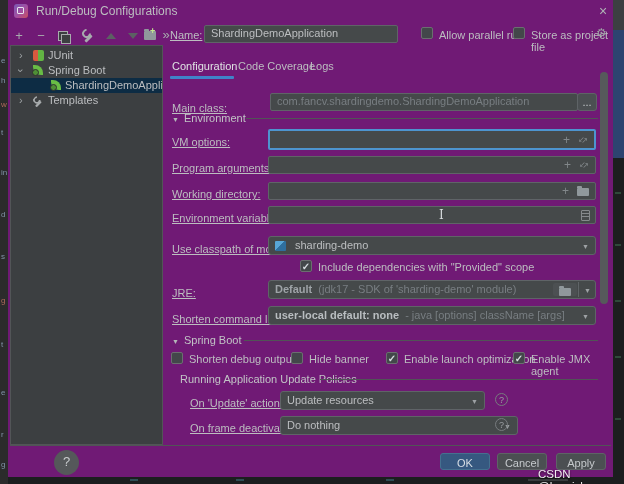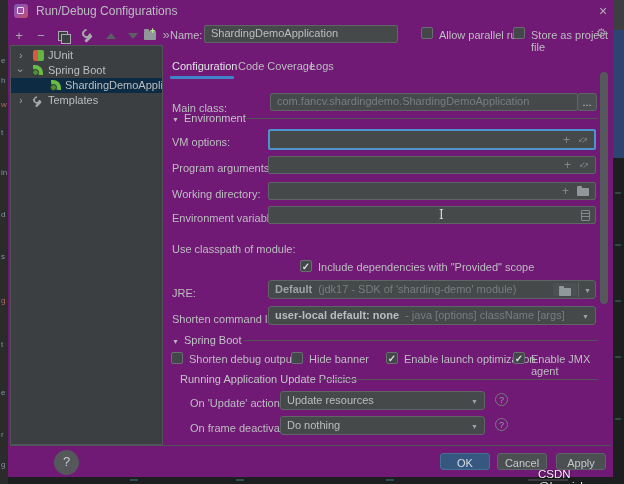--- a/index.html
+++ b/index.html
@@ -52,21 +52,21 @@
   .chev { position:absolute; top:0; color:#9da1a4; font-size:11px; }
   .chev.open { transform:rotate(90deg); }
   .junit-ic { position:absolute; top:2px; width:11px; height:11px; border-radius:2px;
               background:linear-gradient(90deg,#d9593f 0 50%,#62b543 50% 100%); }
   .leaf-ic { position:absolute; top:2px; width:10px; height:10px; background:#68bd45; border-radius:0 80% 0 80%; }
   .leaf-ic::after { content:""; position:absolute; left:-1px; bottom:-1px; width:5px; height:5px; border-radius:50%; background:#4f8f36; border:1px solid #2f2f2f; }
   .wrench.small { transform:scale(.8); }
   .tlabel { position:absolute; top:0; }
 
   
-  .flabel { color:#bcbec0; white-space:nowrap; }
+  .flabel { color:#bcbec0; white-space:nowrap;text-decoration:underline; }
   .input, .combo { background:#45494a; border:1px solid #5f6467; border-radius:2px; color:#bcbec0; line-height:15px; padding:0 6px; white-space:nowrap; overflow:hidden; }
   .combo { border-radius:3px; }
   .dim { color:#787e82; }
   .mono { font-family:"DejaVu Sans Mono","Liberation Mono",monospace; font-size:10px; color:#a2abb0; }
   .dd-arrow { position:absolute; right:6px; top:50%; transform:translateY(-50%); font-size:7px; color:#9da1a4; }
   .plus-ic { position:absolute; top:50%; transform:translateY(-50%); color:#82878a; font-size:12px; }
   .expand-ic { position:absolute; right:6px; top:50%; transform:translateY(-50%); width:10px; height:10px; color:#82878a; }
   .expand-ic b { position:absolute; font-size:8px; font-weight:normal; }
   .expand-ic b:first-child { right:0; top:-2px; }
   .expand-ic b:last-child { left:0; bottom:-2px; }
@@ -226,20 +226,25 @@
   </div>
 
   <div class="abs flabel" style="left:164px;top:212px">Environment variables:</div>
   <div class="abs input" style="left:260px;top:206px;width:328px;height:18px">
     <span></span>
     <span class="ibeam" style="left:170px;top:1px">I</span>
     <span class="list-ic"></span>
   </div>
 
   <div class="abs flabel" style="left:164px;top:243px">Use classpath of module:</div>
+  <div class="abs combo" style="left:260px;top:236px;width:328px;height:19px;line-height:17px">
+    <span class="module-ic"></span>
+    <span style="margin-left:20px">sharding-demo</span>
+    <span class="dd-arrow">▼</span>
+  </div>
 
   <div class="abs cb" style="left:292px;top:260px">✓</div>
   <div class="abs cb-label" style="left:310px;top:261px">Include dependencies with "Provided" scope</div>
 
   <div class="abs flabel" style="left:164px;top:287px">JRE:</div>
   <div class="abs combo" style="left:260px;top:280px;width:328px;height:19px;line-height:17px">
     <b style="color:#9ea3a7;font-weight:bold">Default</b>
     <span class="dim" style="margin-left:3px">(jdk17 - SDK of 'sharding-demo' module)</span>
     <span class="jre-folder-btn">
         <span class="folder-ic" style="left:6px;top:5px"></span>
@@ -272,21 +277,21 @@
   <div class="rule" style="left:312px;top:379px;width:278px"></div>
 
   <div class="abs flabel" style="left:182px;top:397px">On 'Update' action:</div>
   <div class="abs combo" style="left:272px;top:391px;width:205px;height:19px;line-height:17px">
     <span>Update resources</span>
     <span class="dd-arrow">▼</span>
   </div>
   <div class="hint" style="left:487px;top:393px">?</div>
 
   <div class="abs flabel" style="left:182px;top:422px">On frame deactivation:</div>
-  <div class="abs combo" style="left:272px;top:416px;width:205px;height:19px;line-height:17px">
+  <div class="abs combo" style="left:272px;top:416px;width:238px;height:19px;line-height:17px">
     <span>Do nothing</span>
     <span class="dd-arrow">▼</span>
   </div>
   <div class="hint" style="left:487px;top:418px">?</div>
 
   <div class="abs bottom-sep"></div>
   <div class="abs help-btn">?</div>
   <div class="btn primary" style="left:432px">OK</div>
   <div class="btn" style="left:489px">Cancel</div>
   <div class="btn" style="left:548px">Apply</div>

